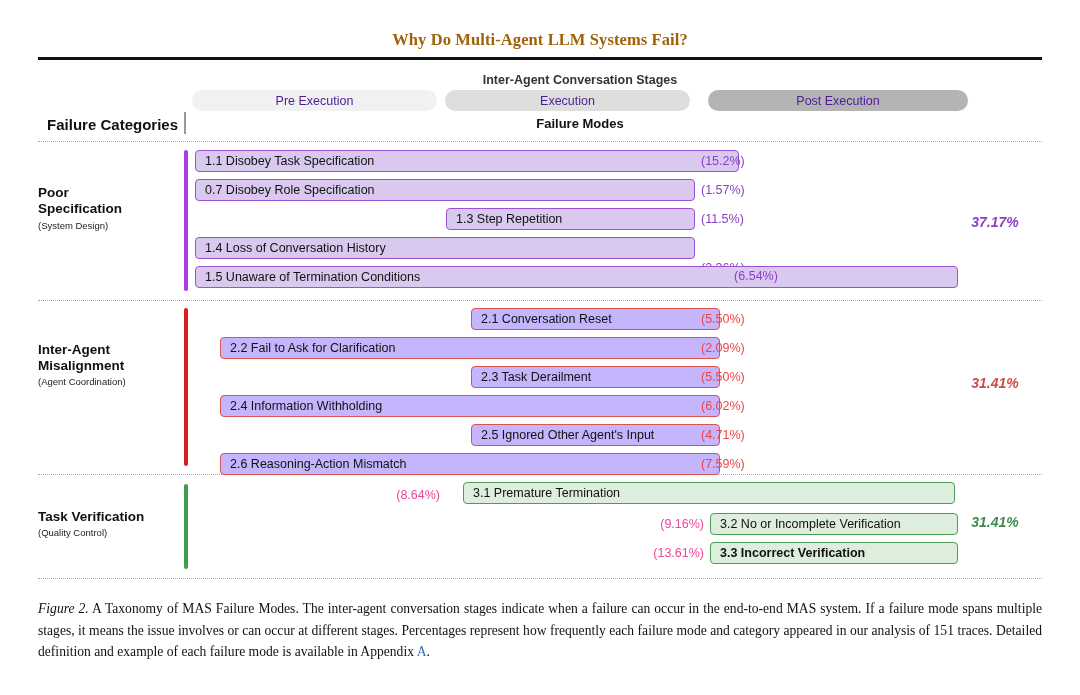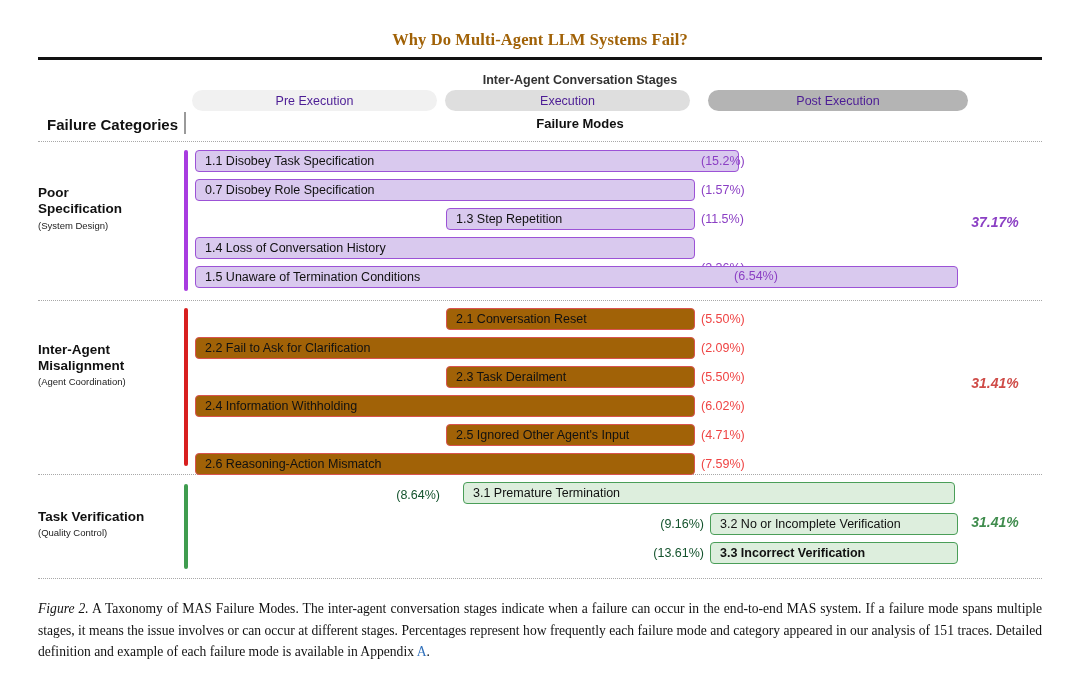--- a/index.html
+++ b/index.html
@@ -82,32 +82,32 @@
   
   .bar{
     position:absolute;height:22px;border-radius:4px;
     border:1.3px solid;
     display:flex;align-items:center;
     font-size:12.5px;color:#111;
     box-sizing:border-box;
     padding-left:9px;
   }
   .bar.purple{background:#d9c9ee;border-color:#9c52d6;}
-  .bar.red   {background:#a16207;border-color:#d9534f;}
+  .bar.red   {background:#c4b5fd;border-color:#d9534f;margin-left:25px;}
   .bar.green {background:#ddeedd;border-color:#4a9e58;}
 
   .pct{
     position:absolute;height:22px;line-height:22px;
     font-size:12.5px;width:70px;
   }
   .pct.left {text-align:right;}
   .pct.right{text-align:left;}
   .pct.purple{color:#8b3fc4;}
   .pct.red   {color:#ef4444;}
-  .pct.green {color:#14532d;}
+  .pct.green {color:#ec4899;}
   
   .pct.inbar{position:absolute;}
 
   
   .caption{
     position:absolute;left:38px;top:598px;width:1004px;
     font-family:"Liberation Serif", serif;
     font-size:13.6px;line-height:21.5px;color:#111;
     text-align:justify;
   }

